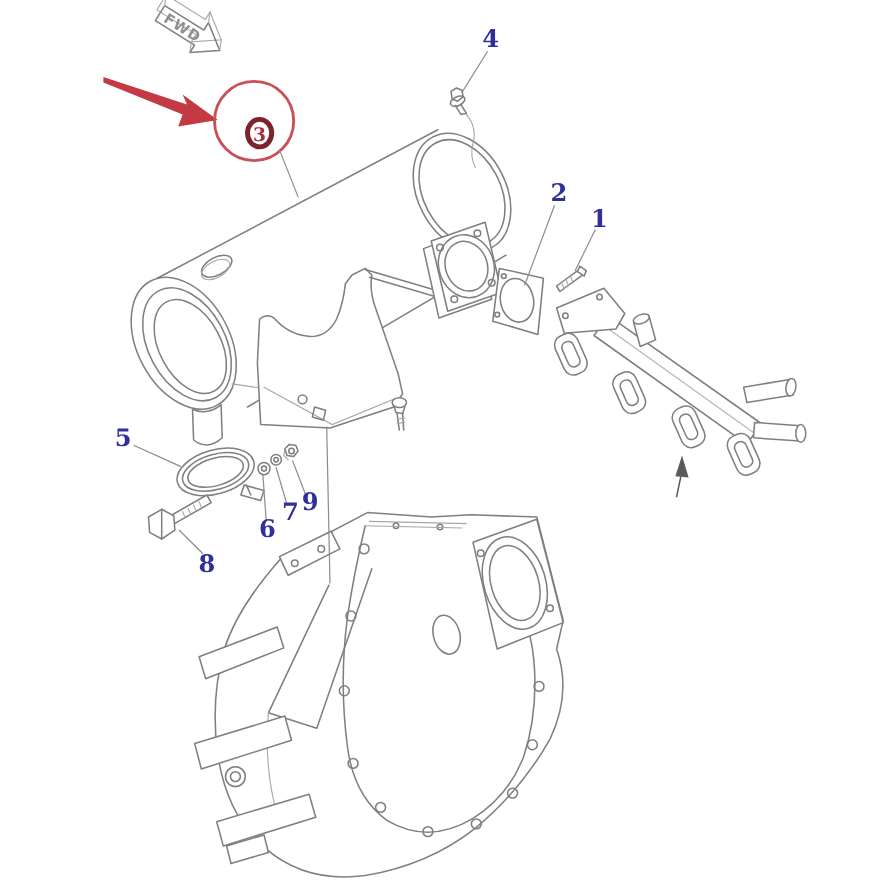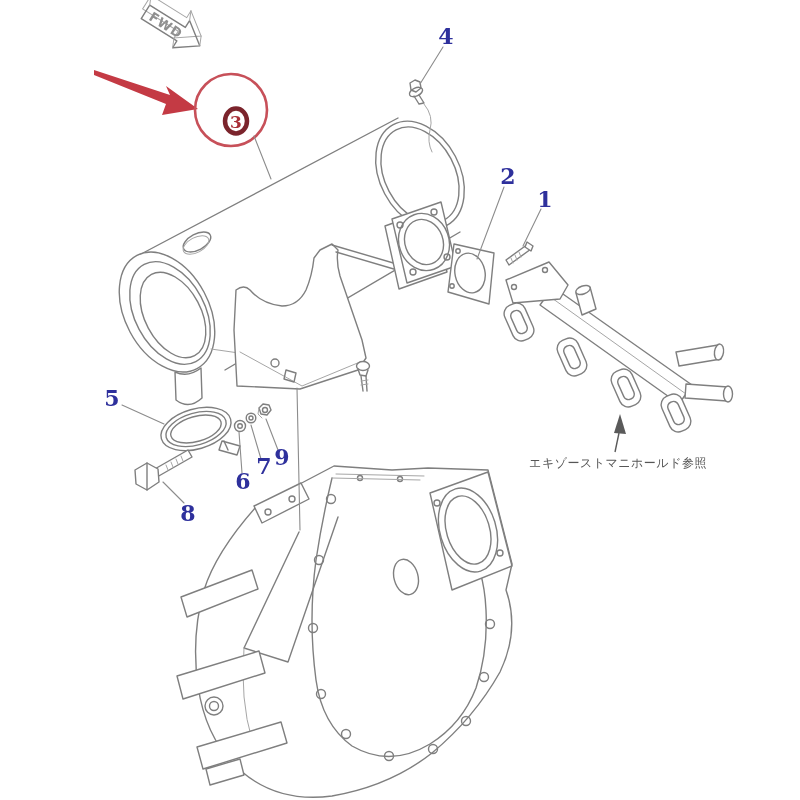--- a/index.html
+++ b/index.html
@@ -266,15 +266,14 @@
   <span class="co co1">1</span>
   <span class="co co2">2</span>
   <span class="co co4">4</span>
   <span class="co co5">5</span>
   <span class="co co6">6</span>
   <span class="co co7">7</span>
   <span class="co co8">8</span>
   <span class="co co9">9</span>
 
   <div class="refnote">
-    <div class="jp">エキゾーストマニホールド参照</div>
   </div>
 </div>
 
 </body></html>

